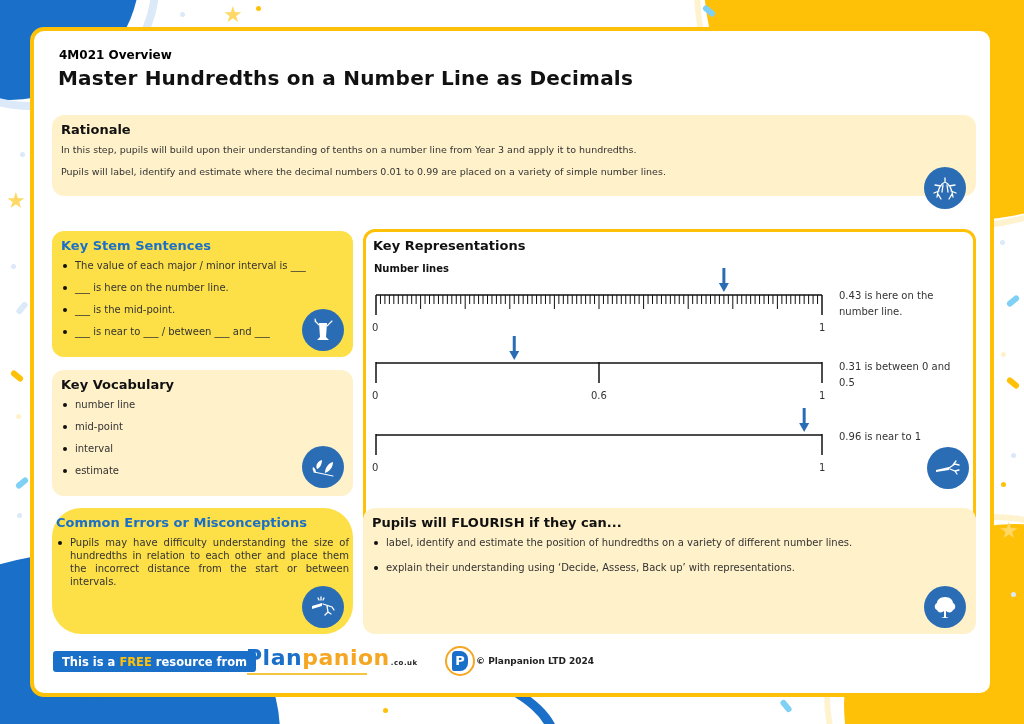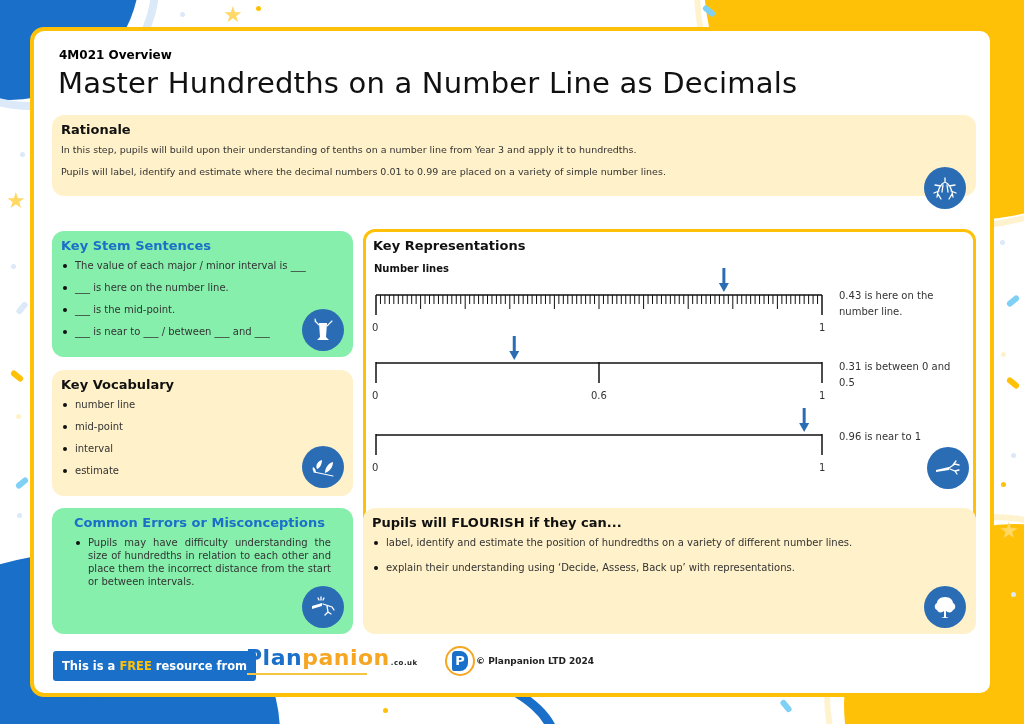--- a/index.html
+++ b/index.html
@@ -25,25 +25,25 @@
   .star-deco { position: absolute; font-size: 22px; color: #ffd866; line-height: 1; }
 
   
   .frame {
     position: absolute; left: 30px; top: 27px; width: 964px; height: 670px;
     background: #ffffff; border: 4px solid #ffc107; border-radius: 14px; z-index: 1;
   }
   .inner { position: absolute; left: 0; top: 0; width: 100%; height: 100%; }
 
   .code { position: absolute; left: 25px; top: 17px; font-size: 12px; font-weight: bold; color: #000000; }
-  .title { position: absolute; left: 24px; top: 35px; font-size: 29px; font-weight: normal; color: #111; letter-spacing: 0.2px; }
+  .title { position: absolute; left: 24px; top: 35px; font-size: 20px; font-weight: bold; color: #111; letter-spacing: 0.2px; }
 
   .card { position: absolute; border-radius: 12px; }
   .card.yellow { background: #fff1c9; }
-  .card.blue { background: #86efac; }
+  .card.blue { background: #fde047; }
   .card.outlined { background: #ffffff; border: 3px solid #ffc107; }
 
   .card h2 { font-size: 13px; font-weight: bold; margin: 0 0 6px 0; }
   .card h2.blue { color: #1a6fc9; }
   .card h2.black { color: #111; }
   .card p { font-size: 9.5px; color: #333; line-height: 1.5; margin-bottom: 8px; }
   .card ul { list-style: none; }
   .card li { font-size: 10px; color: #333; position: relative; padding-left: 14px; margin-bottom: 9px; line-height: 1.3; }
   .card li::before { content: ""; position: absolute; left: 2px; top: 5px; width: 4px; height: 4px; border-radius: 50%; background: #111; }
   .card li.justify { text-align: justify; }
@@ -55,21 +55,21 @@
   .badge-icon svg { width: 30px; height: 30px; }
 
   
   .nl-sub { position: absolute; font-size: 10px; font-weight: bold; color: #111; }
   .nl-svg { position: absolute; left: 0; top: 0; }
   .nl-label { position: absolute; font-size: 10px; color: #333; }
   .nl-caption { position: absolute; font-size: 10px; color: #333; line-height: 1.55; width: 120px; }
 
   
   .free-banner {
-    position: absolute; left: 19px; top: 620px; height: 30px; padding: 0 9px;
+    position: absolute; left: 19px; top: 620px; height: 21px; padding: 0 9px;
     background: #1a6fc9; color: #fff; border-radius: 3px; font-size: 11.5px; font-weight: bold;
     display: flex; align-items: center; white-space: nowrap;
   }
   .free-banner .hl { color: #ffc107; margin: 8px 4px; }
   .logo-text { position: absolute; left: 212px; top: 614px; font-size: 22px; font-weight: bold; letter-spacing: 0.5px; white-space: nowrap; }
   .logo-text .lp1 { color: #1a6fc9; }
   .logo-text .lp2 { color: #f5a623; }
   .logo-text .tld { font-size: 7px; color: #222; margin-left: 1px; }
   .logo-underline { position: absolute; left: 213px; top: 642px; width: 120px; height: 2px; background: #f5c542; }
   .p-logo {
@@ -161,21 +161,21 @@
       <div class="badge-icon" style="left:250px;top:76px;">
         <svg viewBox="0 0 30 30" fill="#fff" stroke="#fff" stroke-width="1" stroke-linecap="round">
           <path d="M6 20 L25 24" fill="none"></path>
           <path d="M9 17 C7 13 10 9 14 8 C14 12 12 16 9 17 Z" stroke="none"></path>
           <path d="M17 21 C17 15 21 11 25 10 C25 15 22 19 17 21 Z" stroke="none"></path>
           <path d="M8 21 C5 20 4 17 5 15 C7 16 8 18 8 21 Z" stroke="none"></path>
         </svg>
       </div>
     </div>
 
-    <div class="card blue" style="left:18px;top:477px;width:301px;height:126px;padding:7px 22px;">
+    <div class="card blue" style="left:18px;top:477px;width:301px;height:126px;padding:7px 4px;border-radius:29px;">
       <h2 class="blue">Common Errors or Misconceptions</h2>
       <ul>
         <li class="justify">Pupils may have difficulty understanding the size of hundredths in relation to each other and place them the incorrect distance from the start or between intervals.</li>
       </ul>
       <div class="badge-icon" style="left:250px;top:78px;">
         <svg viewBox="0 0 30 30" fill="#fff" stroke="#fff" stroke-width="1.3" stroke-linecap="round">
           <path d="M4 14 L14 11 L14 14 L4 17 Z" stroke="none"></path>
           <path d="M15 12 L24 15 L26 18 M19 14 L20 20 L17 23 M20 20 L23 22" fill="none"></path>
           <path d="M10 6 L11 8 M13 5 L13 8 M16 6 L15 8" fill="none"></path>
         </svg>

